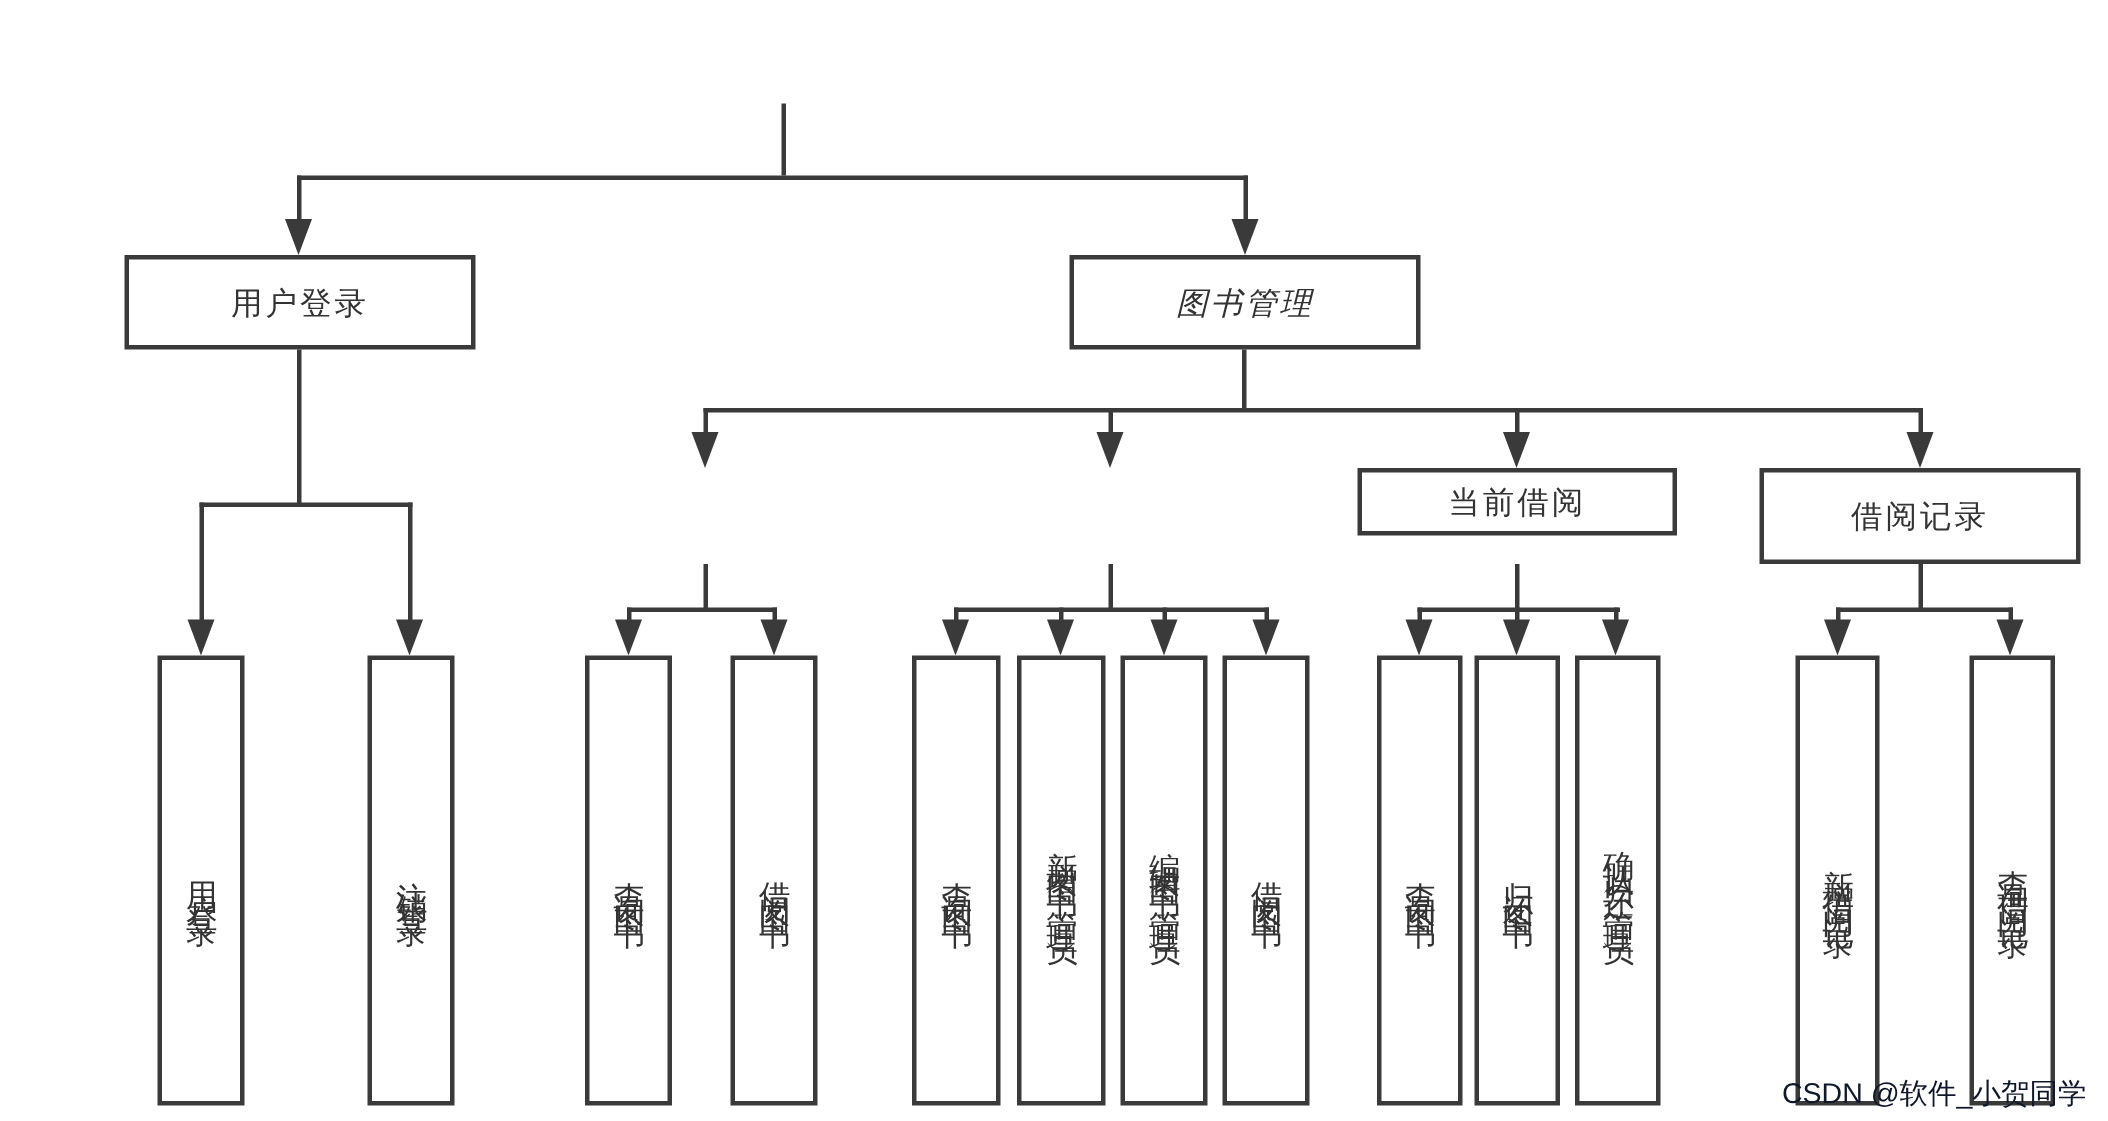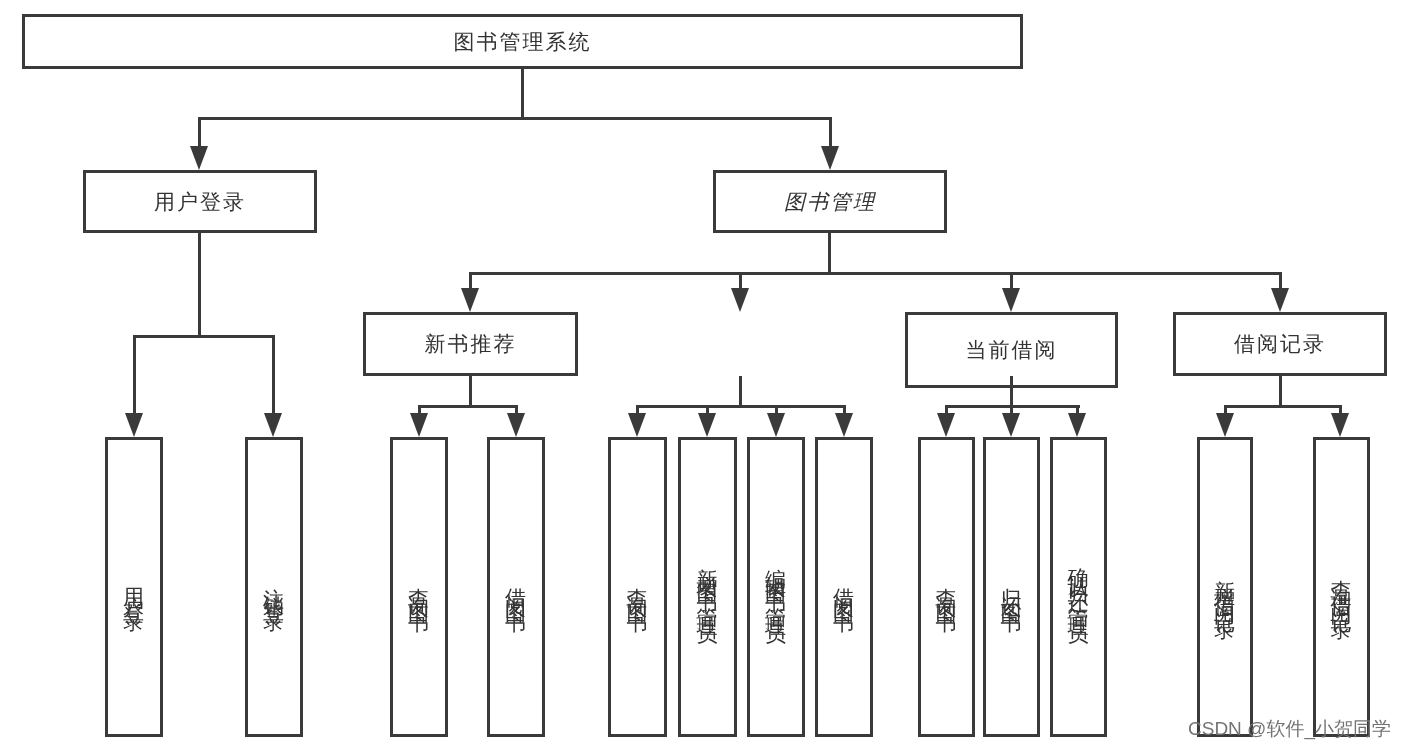--- a/index.html
+++ b/index.html
@@ -47,31 +47,30 @@
   .arr{
     position:absolute;width:0;height:0;
     border-left:9px solid transparent;
     border-right:9px solid transparent;
     border-top:24px solid var(--line);
   }
   .watermark{
     position:absolute;
     left:1188px;top:716px;
     font-size:19px;
-    color:#737373;
+    color:#0f172a;
     letter-spacing:0px;
     white-space:nowrap;
   }
 </style>
 </head>
 <body>
 
 <div id="canvas">
 
-  <div class="hbox" style="left:22px;top:14px;width:1001px;height:55px;">图书管理系统</div>
 
   <div class="lv" style="left:521px;top:69px;height:48px;"></div>
   <div class="lh" style="left:198px;top:117px;width:634px;"></div>
   <div class="lv" style="left:198px;top:117px;height:33px;"></div>
   <div class="arr" style="left:190px;top:146px;"></div>
   <div class="lv" style="left:829px;top:117px;height:33px;"></div>
   <div class="arr" style="left:821px;top:146px;"></div>
 
   <div class="hbox" style="left:83px;top:170px;width:234px;height:63px;">用户登录</div>
   <div class="hbox" style="left:713px;top:170px;width:234px;height:63px;font-style:italic;">图书管理</div>
@@ -80,22 +79,21 @@
   <div class="lh" style="left:469px;top:272px;width:813px;"></div>
   <div class="lv" style="left:469px;top:272px;height:20px;"></div>
   <div class="arr" style="left:461px;top:288px;"></div>
   <div class="lv" style="left:739px;top:272px;height:20px;"></div>
   <div class="arr" style="left:731px;top:288px;"></div>
   <div class="lv" style="left:1010px;top:272px;height:20px;"></div>
   <div class="arr" style="left:1002px;top:288px;"></div>
   <div class="lv" style="left:1279px;top:272px;height:20px;"></div>
   <div class="arr" style="left:1271px;top:288px;"></div>
 
-  <div class="hbox" style="left:363px;top:312px;width:215px;height:64px;">新书推荐</div>
-  <div class="hbox" style="left:905px;top:312px;width:213px;height:76px;">当前借阅</div>
+  <div class="hbox" style="left:905px;top:312px;width:213px;height:45px;">当前借阅</div>
   <div class="hbox" style="left:1173px;top:312px;width:214px;height:64px;">借阅记录</div>
 
   <div class="lv" style="left:198px;top:233px;height:104px;"></div>
   <div class="lh" style="left:133px;top:335px;width:142px;"></div>
   <div class="lv" style="left:133px;top:335px;height:82px;"></div>
   <div class="arr" style="left:125px;top:413px;"></div>
   <div class="lv" style="left:272px;top:335px;height:82px;"></div>
   <div class="arr" style="left:264px;top:413px;"></div>
 
   <div class="lv" style="left:469px;top:376px;height:31px;"></div>

